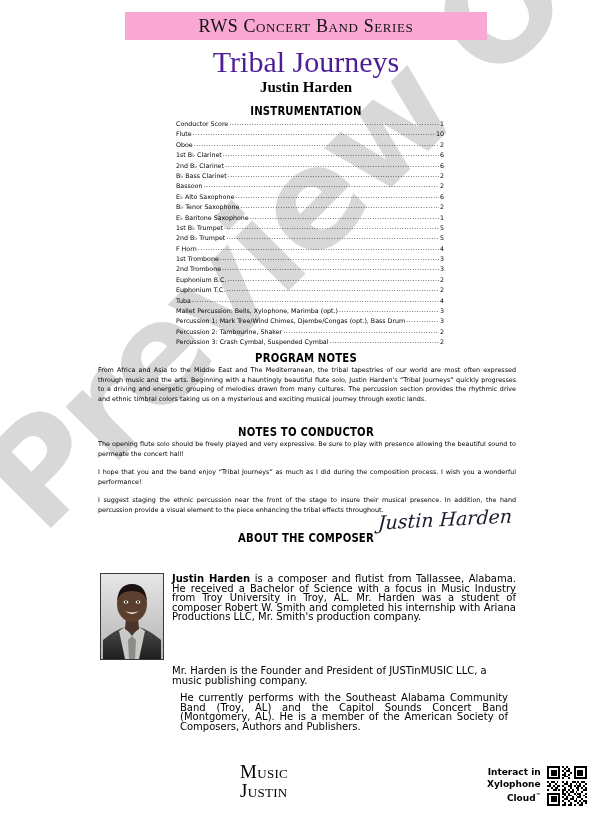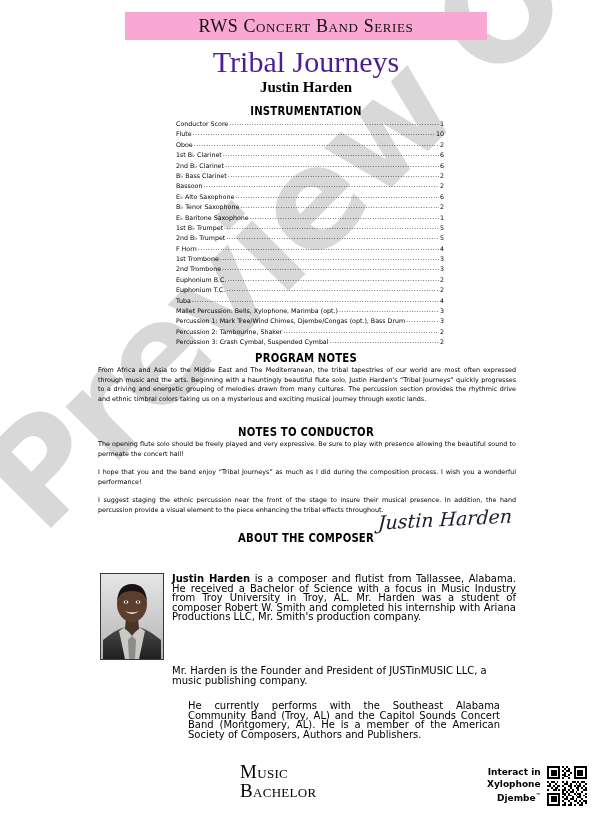--- a/index.html
+++ b/index.html
@@ -188,21 +188,21 @@
     left: 172px;
     top: 574px;
     width: 344px;
     font-family: "DejaVu Sans", sans-serif;
     font-size: 10px;
     line-height: 9.6px;
     text-align: justify;
     color: #000;
   }
   #composer-bio p { margin: 0 0 9px 0; }
-  #composer-bio p:last-child { margin: 16px; }
+  #composer-bio p:last-child { margin: 8px; }
   #composer-bio .tight { margin-bottom: 0; text-align: left; margin-top: 44px; }
 
   
   #rws-logo {
     position: absolute;
     left: 222px;
     top: 762px;
     display: flex;
     align-items: center;
   }
@@ -430,29 +430,29 @@
 
     <div id="composer-bio">
       <p><b>Justin Harden</b><span> is a composer and flutist from Tallassee, Alabama.  He received a Bachelor of Science with a focus in Music Industry from Troy University in Troy, AL.  Mr. Harden was a student of composer Robert W. Smith and completed his internship with Ariana Productions LLC, Mr. Smith's production company.</span></p>
       <p class="tight">Mr. Harden is the Founder and President of JUSTinMUSIC LLC, a music publishing company.</p>
       <p>He currently performs with the Southeast Alabama Community Band (Troy, AL) and the Capitol Sounds Concert Band (Montgomery, AL).  He is a member of the American Society of Composers, Authors and Publishers.</p>
     </div>
 
     <div id="rws-logo">
       <span class="rws-words">
         <span style="display:block;">Music</span>
-        <span style="display:block;">Bachelor</span>
+        <span style="display:block;">Justin</span>
       </span>
     </div>
 
     <div id="makemusic">
       <span class="mm-text">
         <span style="display:block;">Interact in</span>
         <span style="display:block;">Xylophone</span>
-        <span style="display:block;"><span>Djembe</span><sup>™</sup></span>
+        <span style="display:block;"><span>Cloud</span><sup>™</sup></span>
       </span>
       <svg id="qr-code" viewBox="0 0 21 21" shape-rendering="crispEdges">
         <rect width="21" height="21" fill="#ffffff"></rect>
         <g fill="#000000">
           <rect x="0" y="0" width="7" height="1"></rect>
             <rect x="0" y="6" width="7" height="1"></rect>
           <rect x="0" y="0" width="1" height="7"></rect>
             <rect x="6" y="0" width="1" height="7"></rect>
           <rect x="2" y="2" width="3" height="3"></rect>
           <rect x="14" y="0" width="7" height="1"></rect>

